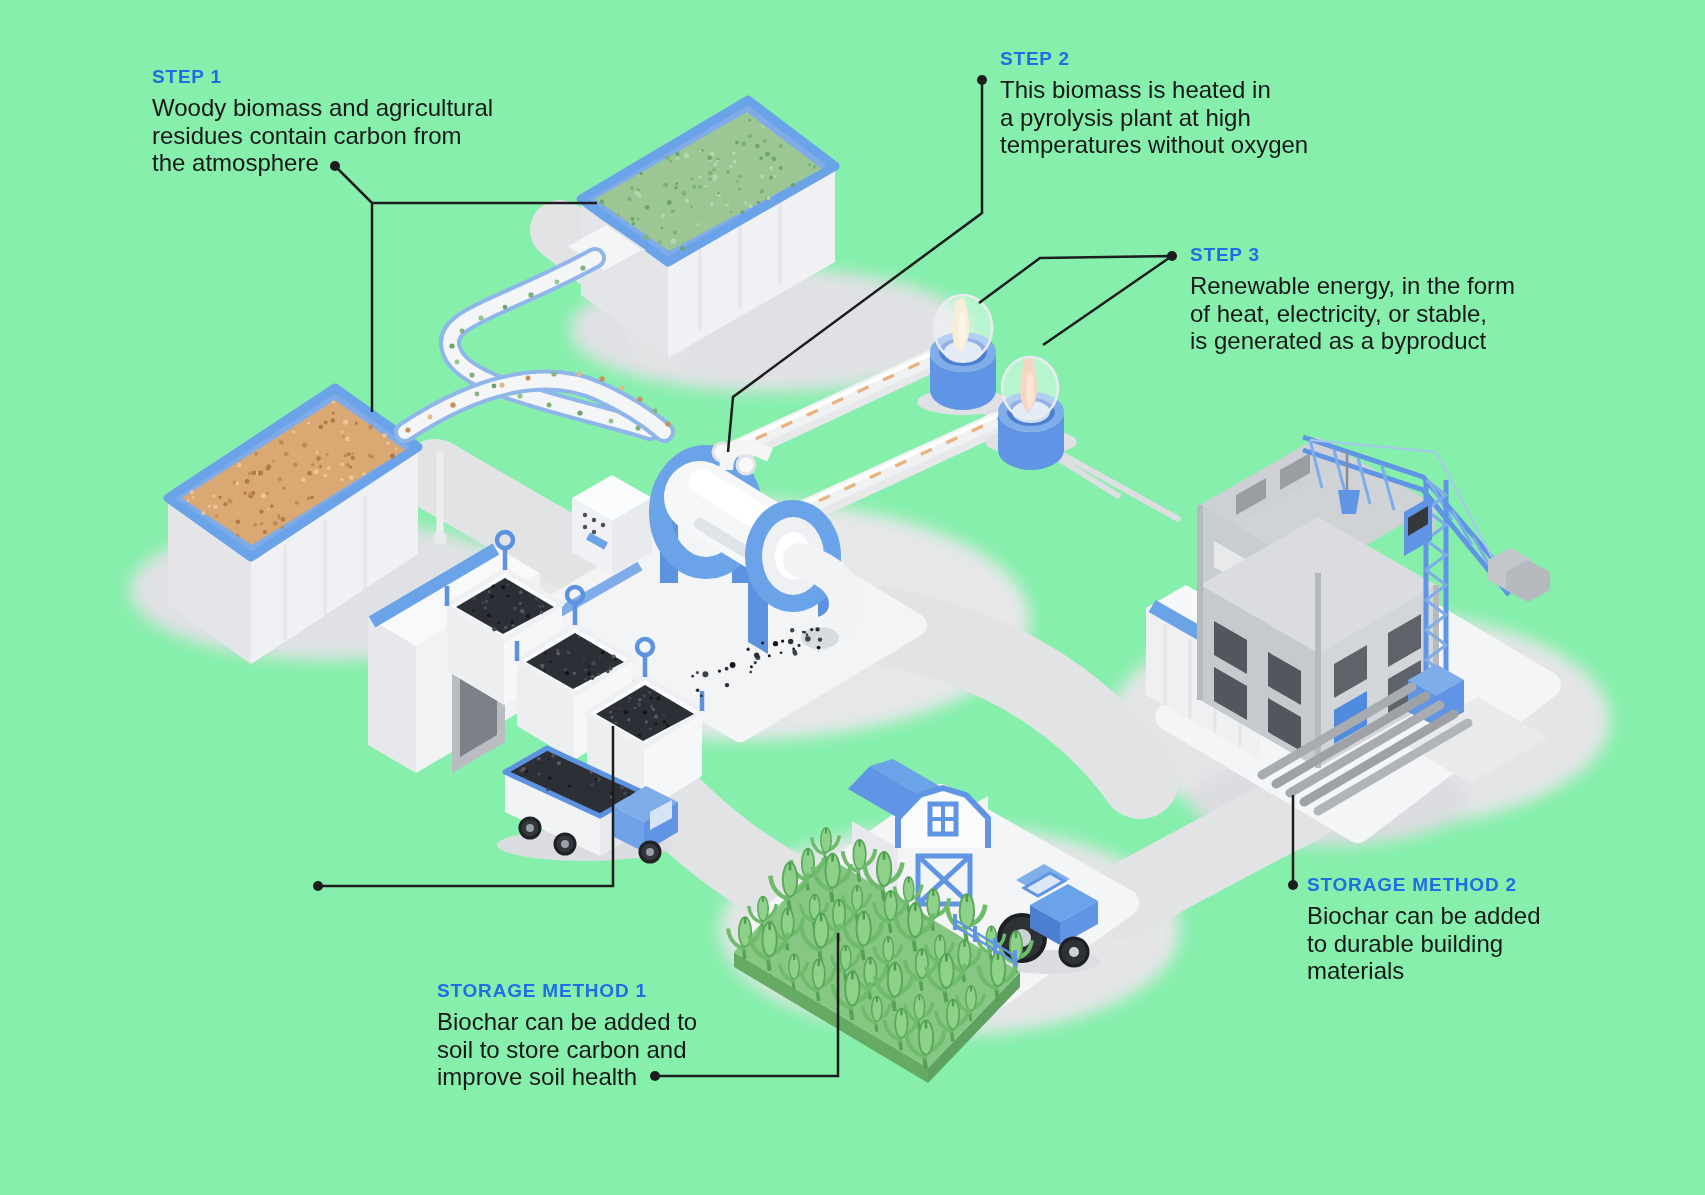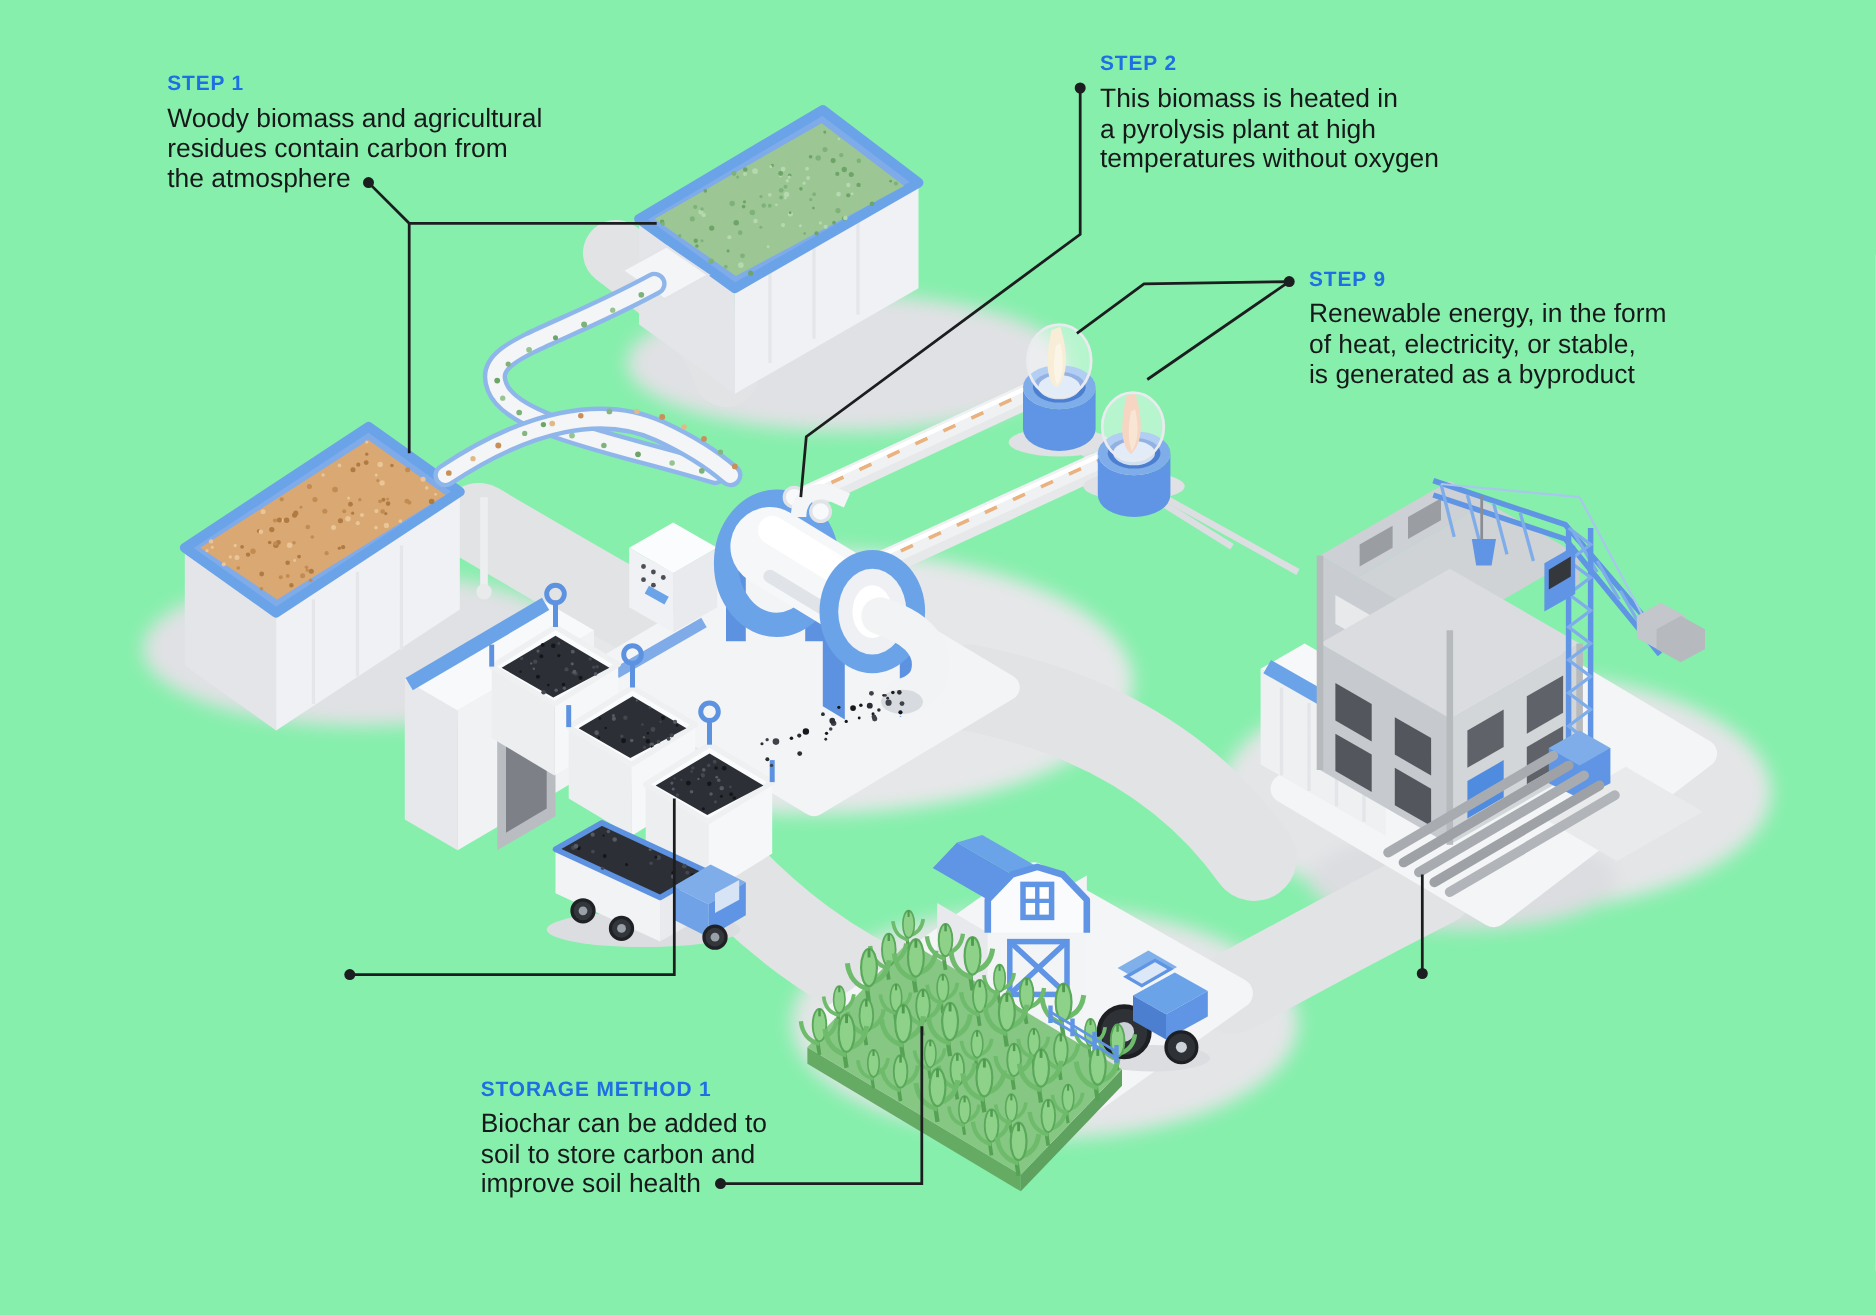--- a/index.html
+++ b/index.html
@@ -735,24 +735,30 @@
 residues contain carbon from
 the atmosphere</div>
   </div>
   <div class="annotation" style="left:1000px;top:48px;">
     <div class="ann-label">STEP 2</div>
     <div class="ann-text">This biomass is heated in
 a pyrolysis plant at high
 temperatures without oxygen</div>
   </div>
   <div class="annotation" style="left:1190px;top:244px;">
-    <div class="ann-label">STEP 9</div>
+    <div class="ann-label">STEP 3</div>
     <div class="ann-text">Renewable energy, in the form
 of heat, electricity, or stable,
 is generated as a byproduct</div>
   </div>
   <div class="annotation" style="left:437px;top:980px;">
     <div class="ann-label">STORAGE METHOD 1</div>
     <div class="ann-text">Biochar can be added to
 soil to store carbon and
 improve soil health</div>
   </div>
+  <div class="annotation" style="left:1307px;top:874px;">
+    <div class="ann-label">STORAGE METHOD 2</div>
+    <div class="ann-text">Biochar can be added
+to durable building
+materials</div>
+  </div>
 </div>
 
 </body></html>

